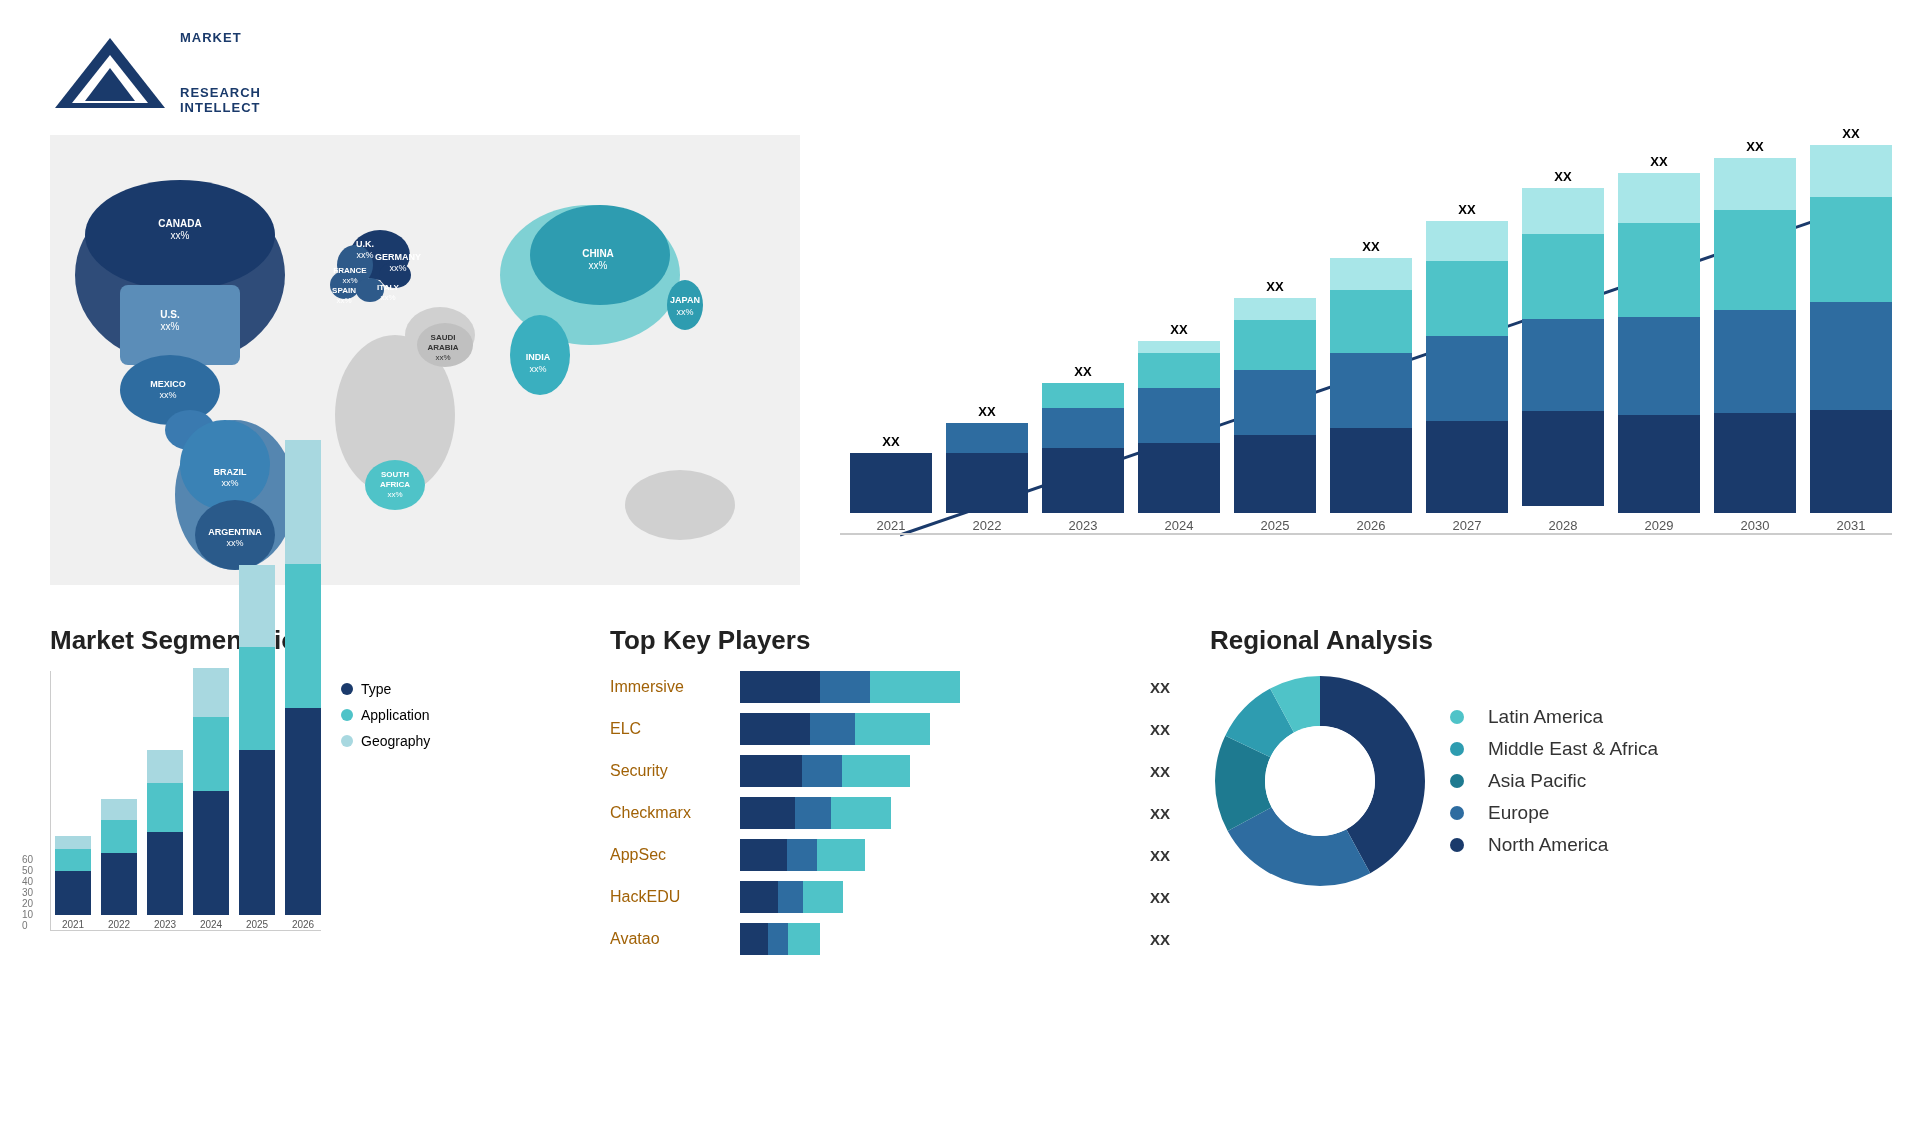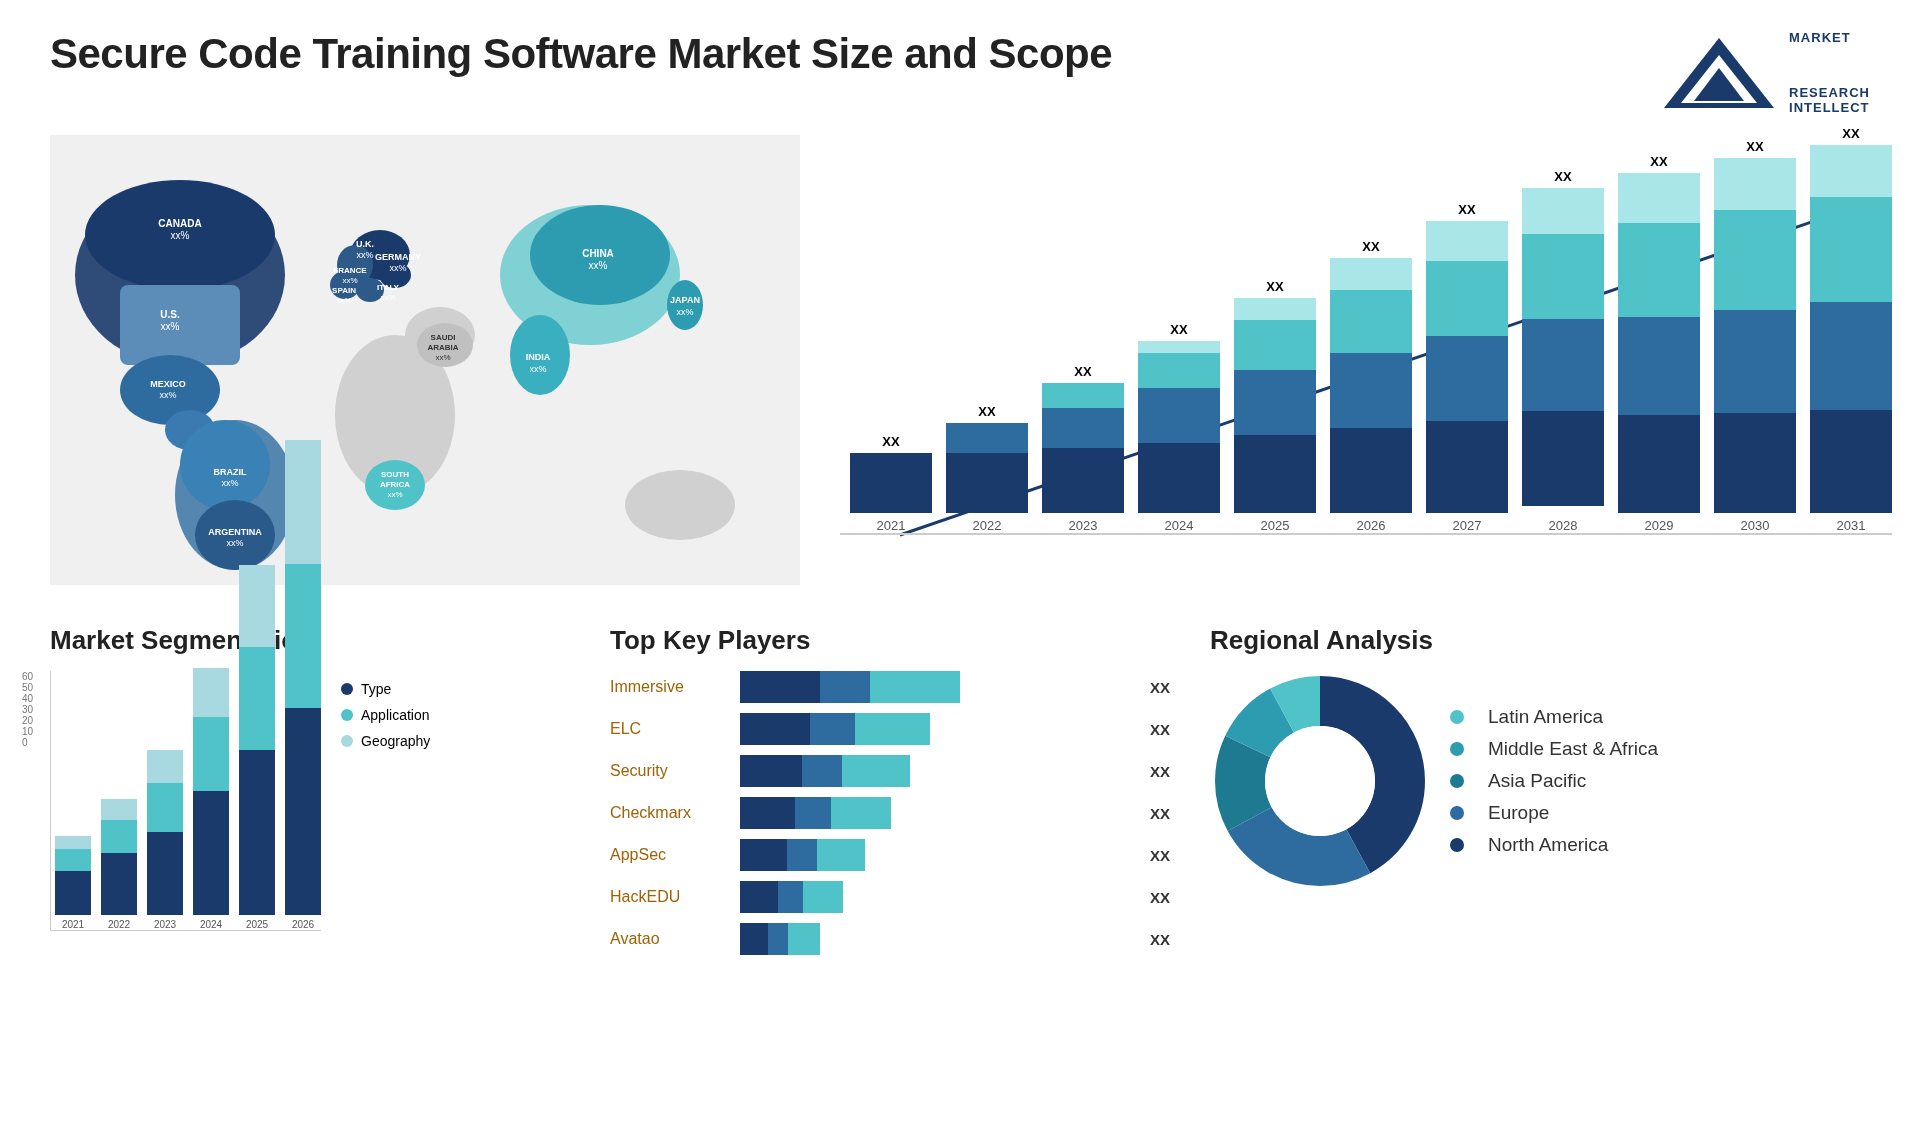--- a/index.html
+++ b/index.html
@@ -190,21 +190,20 @@
       height: 12px;
       border-radius: 50%;
     }
   </style>
 </head>
 <body>
 
 <div class="page-container">
 
   <div class="header">
-    <h1 class="page-title">Secure Code Training Software Market Size and Scope</h1>
     <div class="logo-area">
       <div class="logo-box">
         <svg width="120" height="80" viewBox="0 0 120 80">
           <polygon points="60,5 115,75 5,75" fill="#1a3a6b"></polygon>
           <polygon points="60,22 98,70 22,70" fill="white"></polygon>
           <polygon points="60,35 85,68 35,68" fill="#1a3a6b"></polygon>
         </svg>
       </div>
       <div class="logo-text-area">
         <span class="logo-text-market">MARKET</span>
@@ -440,21 +439,21 @@
   </div>
 
   <div class="content-bottom">
 
     <div class="segmentation-section">
       <h2 class="section-title">Market Segmentation</h2>
       <div style="display:flex;gap:20px;align-items:flex-start;">
 
         <div style="position:relative;">
 
-          <div style="position:absolute;left:-28px;top:0;height:260px;display:flex;flex-direction:column;justify-content:flex-start;font-size:10px;color:#777;">
+          <div style="position:absolute;left:-28px;top:0;height:260px;display:flex;flex-direction:column;justify-content:flex-end;font-size:10px;color:#777;">
             <span>60</span>
             <span>50</span>
             <span>40</span>
             <span>30</span>
             <span>20</span>
             <span>10</span>
             <span>0</span>
           </div>
           <div style="display:flex;align-items:flex-end;height:260px;gap:10px;border-left:1px solid #ccc;border-bottom:1px solid #ccc;padding-left:4px;">
 

